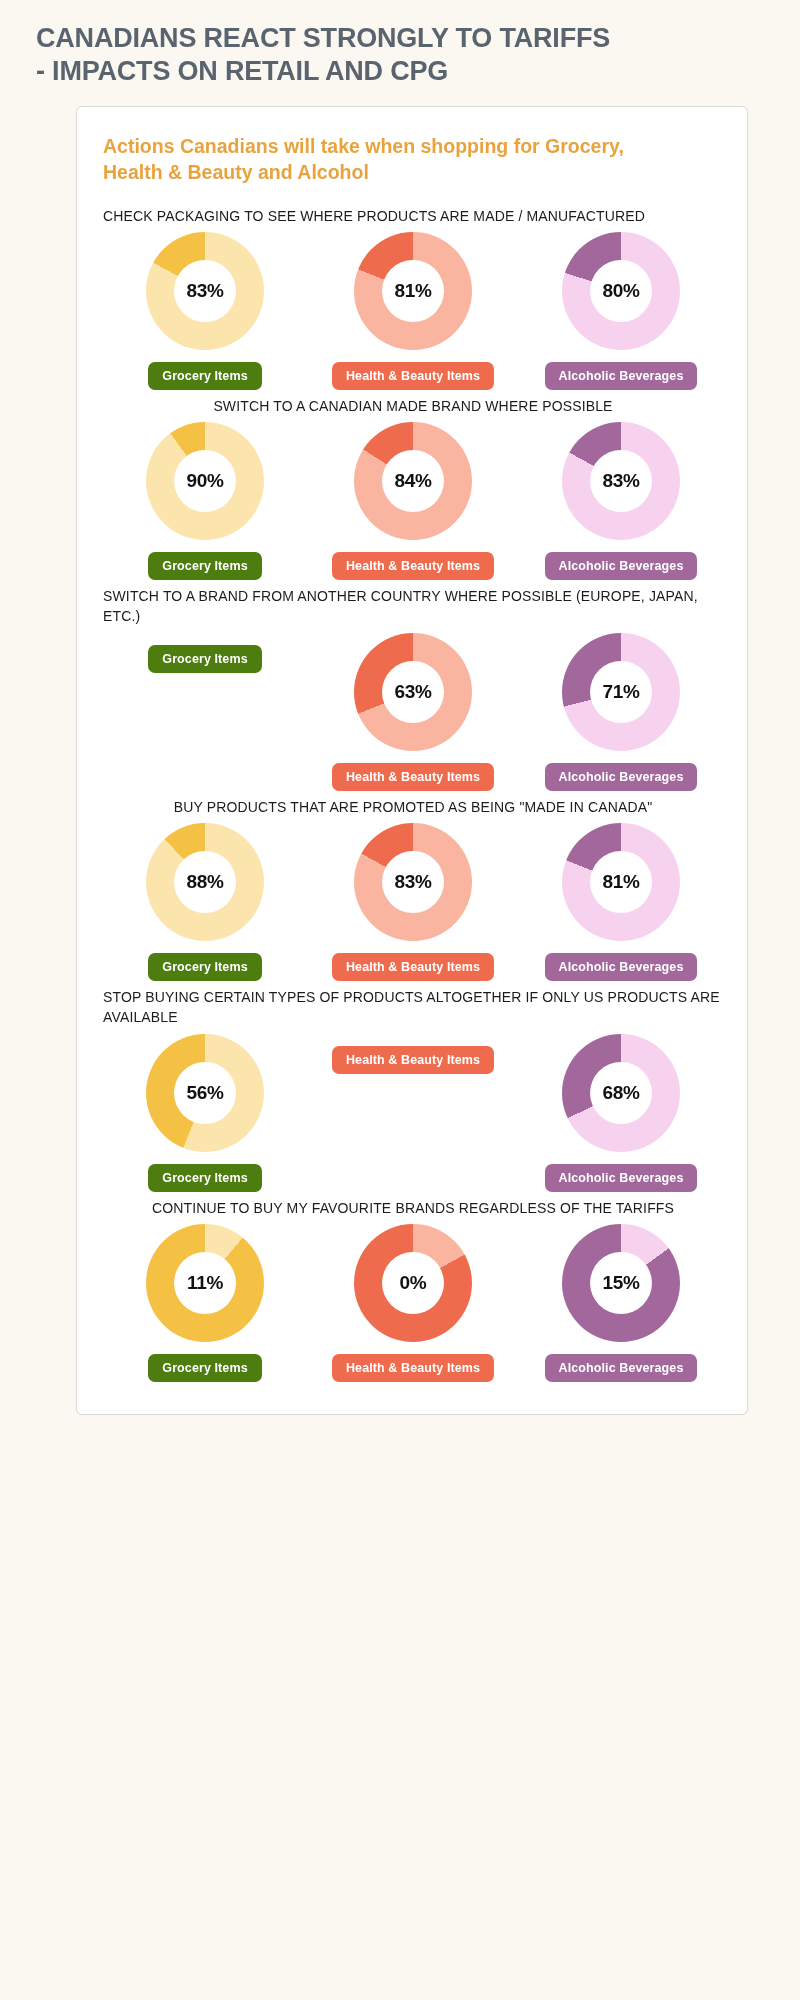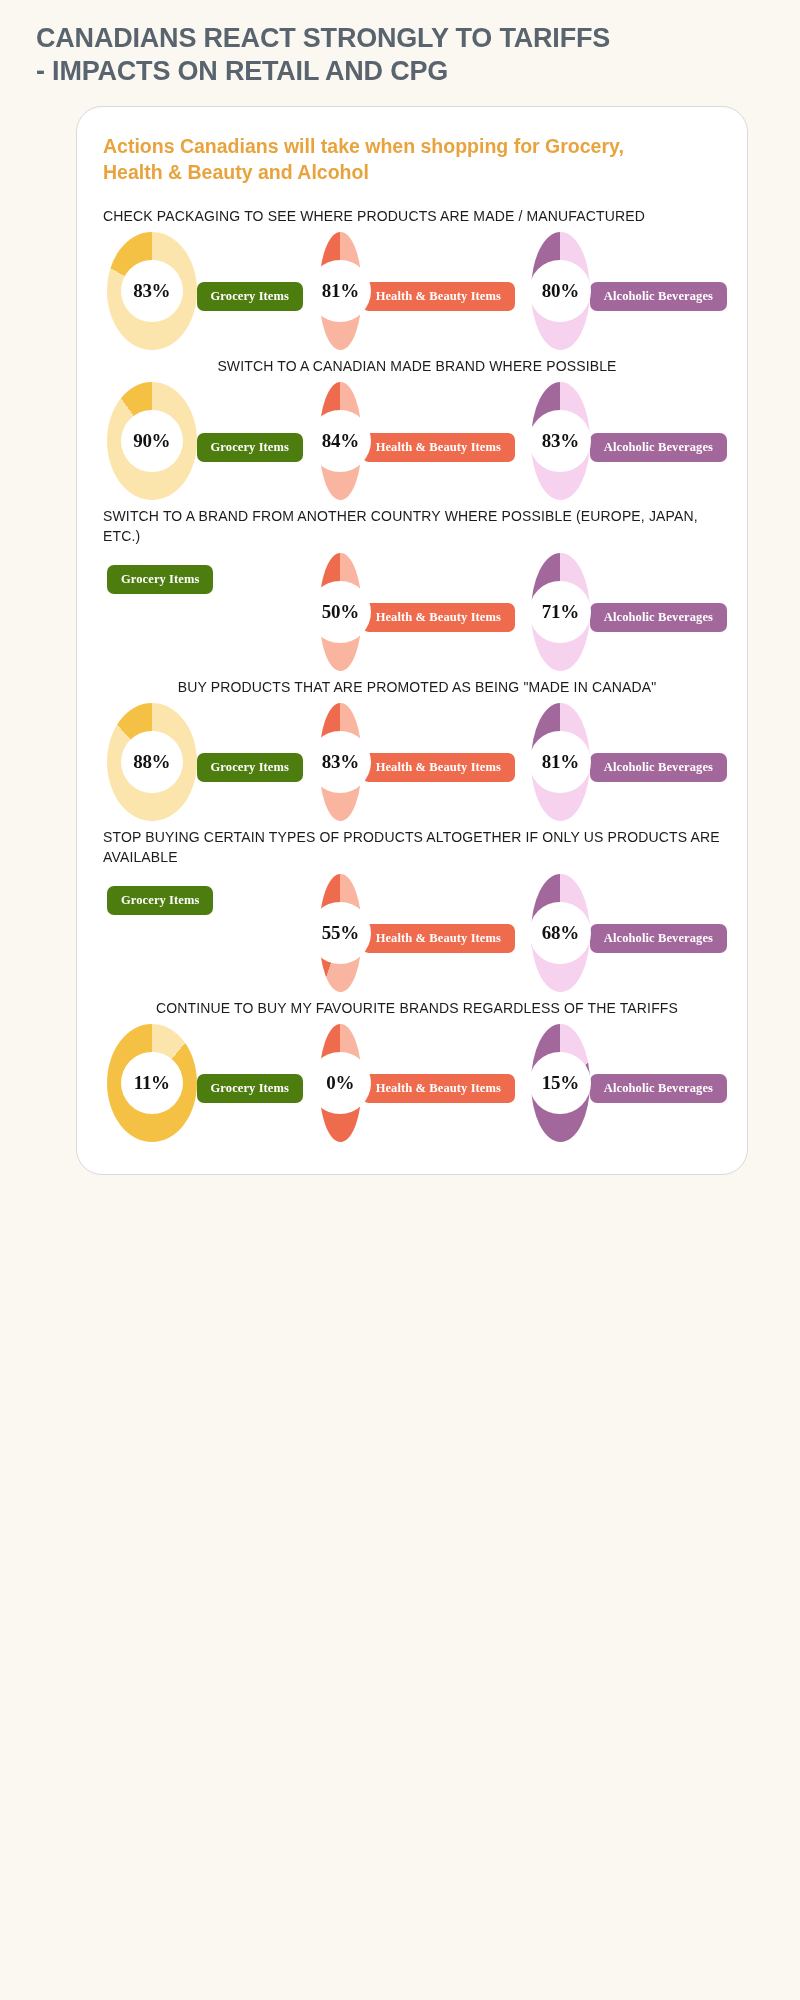--- a/index.html
+++ b/index.html
@@ -30,22 +30,22 @@
     margin: 0 0 18px 8px;
     max-width: 640px;
   }
 
   
   .card {
     margin-left: 48px;
     width: 672px;
     background: #ffffff;
     border: 1px solid #d9d9d9;
-    border-radius: 26px;
-    padding: 26px 16px 26px 26px;
+    border-radius: 6px;
+    padding: 26px 24px 26px 26px;
   }
 
   .card-subtitle {
     font-size: 19.5px;
     font-weight: bold;
     color: #e8a33d;
     line-height: 1.35;
     margin-bottom: 20px;
     max-width: 560px;
   }
@@ -67,24 +67,23 @@
   
   .donut-row {
     display: flex;
     justify-content: space-between;
     align-items: flex-start;
     padding: 0 4px;
   }
 
   .donut-cell {
     display: flex;
-    flex-direction: row;
+    flex-direction: column;
     align-items: center;
     width: 196px;
-    font-family: Liberation Serif, serif;
   }
 
   .donut {
     position: relative;
     width: 118px;
     height: 118px;
     border-radius: 50%;
     display: flex;
     align-items: center;
     justify-content: center;
@@ -183,21 +182,21 @@
           </div>
         </div>
         <div class="section">
           <div class="section-heading">SWITCH TO A BRAND FROM ANOTHER COUNTRY WHERE POSSIBLE (EUROPE, JAPAN, ETC.)</div>
           <div class="donut-row">
             <div class="donut-cell">
               <div class="pill grocery">Grocery Items</div>
             </div>
             <div class="donut-cell">
               <div class="donut" style="background: conic-gradient(rgb(249, 181, 160) 0deg, rgb(249, 181, 160) 248.4deg, rgb(238, 108, 77) 248.4deg, rgb(238, 108, 77) 360deg);">
-                <span class="donut-value">50%</span>
+                <span class="donut-value">63%</span>
               </div>
               <div class="pill health">Health &amp; Beauty Items</div>
             </div>
             <div class="donut-cell">
               <div class="donut" style="background: conic-gradient(rgb(247, 210, 239) 0deg, rgb(247, 210, 239) 255.6deg, rgb(162, 104, 156) 255.6deg, rgb(162, 104, 156) 360deg);">
                 <span class="donut-value">71%</span>
               </div>
               <div class="pill alcohol">Alcoholic Beverages</div>
             </div>
           </div>
@@ -222,26 +221,26 @@
                 <span class="donut-value">81%</span>
               </div>
               <div class="pill alcohol">Alcoholic Beverages</div>
             </div>
           </div>
         </div>
         <div class="section">
           <div class="section-heading">STOP BUYING CERTAIN TYPES OF PRODUCTS ALTOGETHER IF ONLY US PRODUCTS ARE AVAILABLE</div>
           <div class="donut-row">
             <div class="donut-cell">
-              <div class="pill grocery">Grocery Items</div>
-            </div>
-            <div class="donut-cell">
-              <div class="donut" style="background: conic-gradient(rgb(249, 181, 160) 0deg, rgb(249, 181, 160) 198deg, rgb(238, 108, 77) 198deg, rgb(238, 108, 77) 360deg);">
-                <span class="donut-value">55%</span>
-              </div>
+              <div class="donut" style="background: conic-gradient(rgb(251, 229, 173) 0deg, rgb(251, 229, 173) 201.6deg, rgb(245, 193, 68) 201.6deg, rgb(245, 193, 68) 360deg);">
+                <span class="donut-value">56%</span>
+              </div>
+              <div class="pill grocery">Grocery Items</div>
+            </div>
+            <div class="donut-cell">
               <div class="pill health">Health &amp; Beauty Items</div>
             </div>
             <div class="donut-cell">
               <div class="donut" style="background: conic-gradient(rgb(247, 210, 239) 0deg, rgb(247, 210, 239) 244.8deg, rgb(162, 104, 156) 244.8deg, rgb(162, 104, 156) 360deg);">
                 <span class="donut-value">68%</span>
               </div>
               <div class="pill alcohol">Alcoholic Beverages</div>
             </div>
           </div>
         </div>

